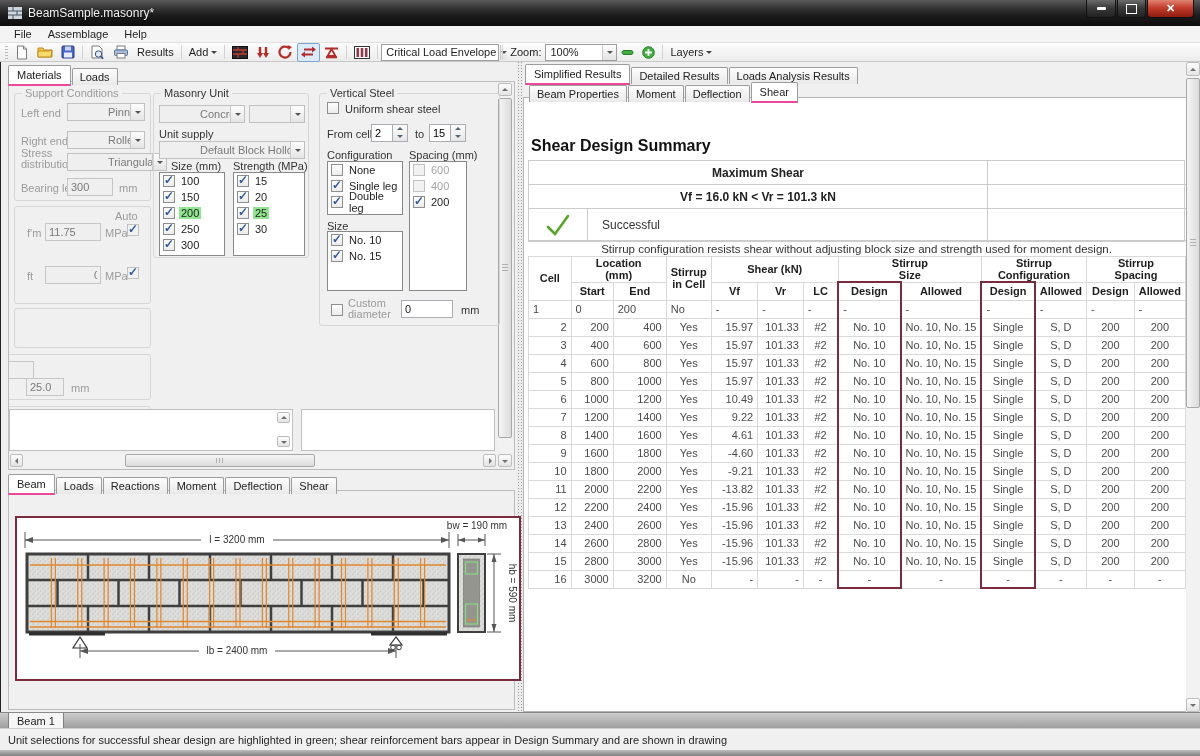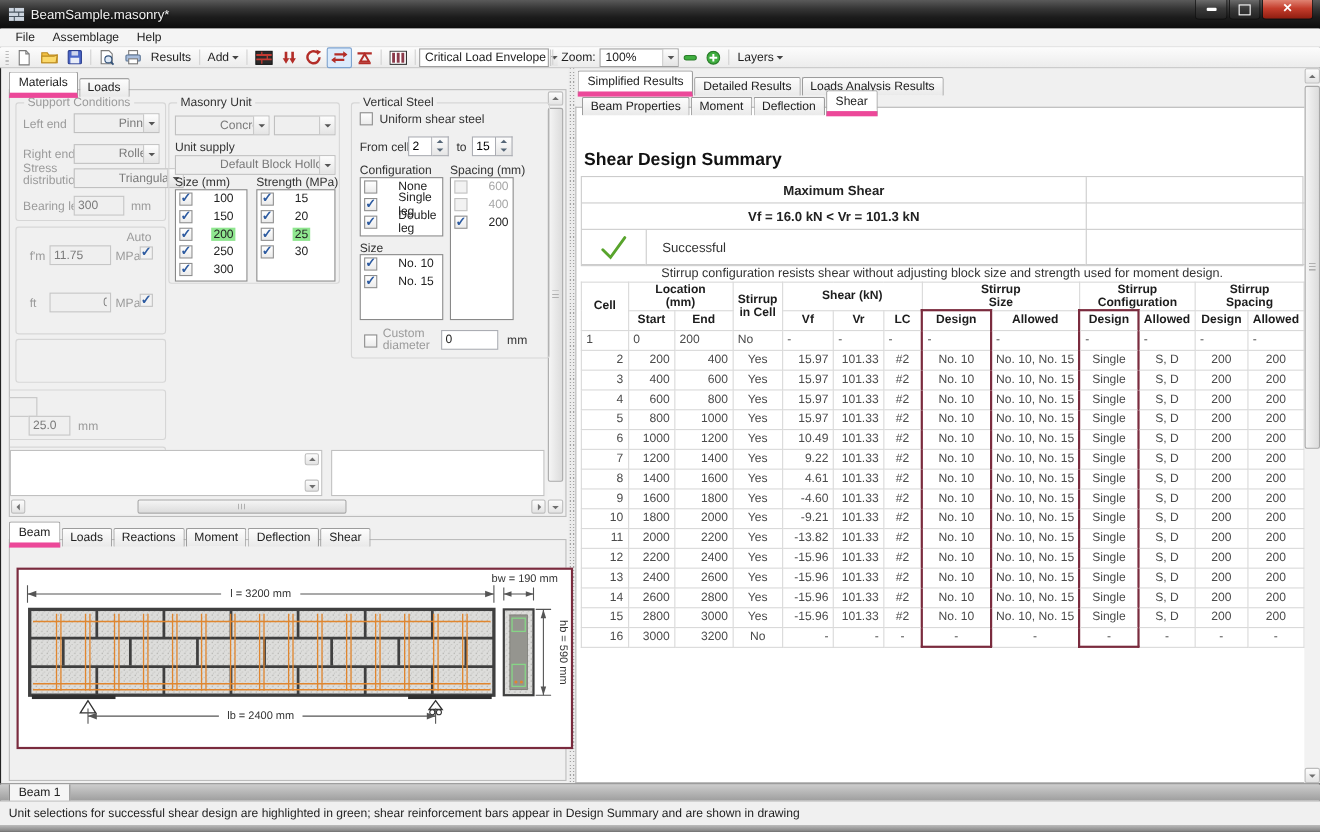--- a/index.html
+++ b/index.html
@@ -34,21 +34,21 @@
   .combo-arrow::after{content:'';border:3.5px solid transparent;border-top-color:#555;margin-top:4px;}
   
   .main{position:absolute;left:0;top:62px;width:1200px;height:650px;}
   .splitter{position:absolute;left:517px;top:0;width:6px;height:100%;background:#ececec;}
   .splitter::before,.splitter::after{content:'';position:absolute;top:0;bottom:0;width:1px;background:repeating-linear-gradient(#9a9a9a 0 1px,transparent 1px 3px);}
   .splitter::before{left:1px}.splitter::after{left:4px}
   
   .tabstrip{position:absolute;display:flex;align-items:flex-end;z-index:3;}
   .tab{border:1px solid #9c9c9c;border-bottom:none;background:linear-gradient(#fdfdfd,#e9e9e9);
     padding:2px 7px 2px;font-size:11px;border-radius:2px 2px 0 0;margin-right:1px;white-space:nowrap;color:#222;}
-  .tab.active{background:#fff;padding:3px 8px 3px;position:relative;top:1px;border-bottom:5px solid #ec4899;}
+  .tab.active{background:#fff;padding:3px 8px 3px;position:relative;top:1px;border-bottom:2px solid #ec4899;}
   
   .left-top{position:absolute;left:0;top:0;width:517px;height:408px;}
   .page{position:absolute;left:8px;top:19px;width:505px;height:387px;border:1px solid #bcbcbc;background:#f0f0f0;overflow:hidden;}
   .left-bottom{position:absolute;left:0;top:408px;width:517px;height:242px;}
   .beam-page{position:absolute;left:8px;top:20px;width:505px;height:218px;border:1px solid #bcbcbc;background:#f0f0f0;}
   .right-panel{position:absolute;left:523px;top:0;width:677px;height:650px;}
   .content-white{position:absolute;left:0;top:35px;width:663px;height:615px;background:#fff;border:1px solid #b4b4b4;border-right:none;box-sizing:border-box;}
   
   .grp{position:absolute;border:1px solid #d6d6d6;border-radius:3px;}
   .grp-label{position:absolute;top:-7px;left:7px;background:#f0f0f0;padding:0 3px;font-size:11px;color:#333;white-space:nowrap;}
@@ -58,21 +58,21 @@
   .combo{position:absolute;height:18px;background:#fff;border:1px solid #a9a9a9;display:flex;align-items:center;font-size:11px;box-sizing:border-box;padding-left:36px;}
   .combo .val{flex:1;padding-left:4px;white-space:nowrap;overflow:hidden;}
   .combo.dis{background:#efefef;color:#7a7a7a;border-color:#c0c0c0;}
   .tb{position:absolute;height:18px;box-sizing:border-box;border:1px solid #abadb3;font:11px "Liberation Sans",sans-serif;padding:0 3px;background:#fff;color:#222;}
   .tb.dis{background:#efefef;color:#7a7a7a;border-color:#c6c6c6;}
   .cbx{width:12px;height:12px;box-sizing:border-box;border:1px solid #8e8e8e;background:linear-gradient(#fff,#ebebeb);display:inline-block;position:relative;flex:none;}
   .cbx.checked::after{content:'✓';position:absolute;left:0;top:-3px;font-size:12px;font-weight:bold;color:#2c5aa0;}
   .cbx.dis{background:#f2f2f2;border-color:#c2c2c2;}
   .cbx.abs{position:absolute;}
   .listbox{position:absolute;background:#fff;border:1px solid #898989;overflow:hidden;box-sizing:border-box;}
-  .lb-item{display:flex;align-items:center;gap:17px;height:16px;padding-left:3px;font-size:11px;color:#222;}
+  .lb-item{display:flex;align-items:center;gap:4px;height:16px;padding-left:3px;font-size:11px;color:#222;}
   .lb-item.dis{color:#a6a6a6;}
   .lb-item .lbl{padding:0 2px;}
   .lb-item .lbl.hl{background:#8fe68f;}
   .spin{position:absolute;display:flex;height:18px;}
   .spin .stb{width:22px;border:1px solid #abadb3;box-sizing:border-box;font:11px "Liberation Sans",sans-serif;padding:0 3px;background:#fff;}
   .ud{width:15px;display:flex;flex-direction:column;border:1px solid #abadb3;border-left:none;box-sizing:border-box;background:linear-gradient(#fdfdfd,#e6e6e6);}
   .ud i{flex:1;display:flex;align-items:center;justify-content:center;}
   .ud i::after{content:'';border:3px solid transparent;}
   .ud i.up::after{border-bottom-color:#567;margin-top:-3px;}
   .ud i.dn::after{border-top-color:#567;margin-top:3px;}
@@ -341,21 +341,21 @@
         </div>
         <div class="combo dis" style="left:240px;top:23px;width:56px">
           <span class="val">Custom</span>
           <span class="combo-arrow"></span>
         </div>
         <span class="fld" style="left:150px;top:46px">Unit supply</span>
         <div class="combo dis" style="left:150px;top:59px;width:146px">
           <span class="val">Default Block Hollow (Type A)</span>
           <span class="combo-arrow"></span>
         </div>
-        <span class="fld" style="left:150px;top:78px">Size (mm)</span>
+        <span class="fld" style="left:162px;top:78px">Size (mm)</span>
         <div class="listbox" style="left:150px;top:90px;width:66px;height:84px">
             <div class="lb-item">
               <span class="cbx checked"></span>
               <span class="lbl">100</span>
             </div>
             <div class="lb-item">
               <span class="cbx checked"></span>
               <span class="lbl">150</span>
             </div>
             <div class="lb-item">

